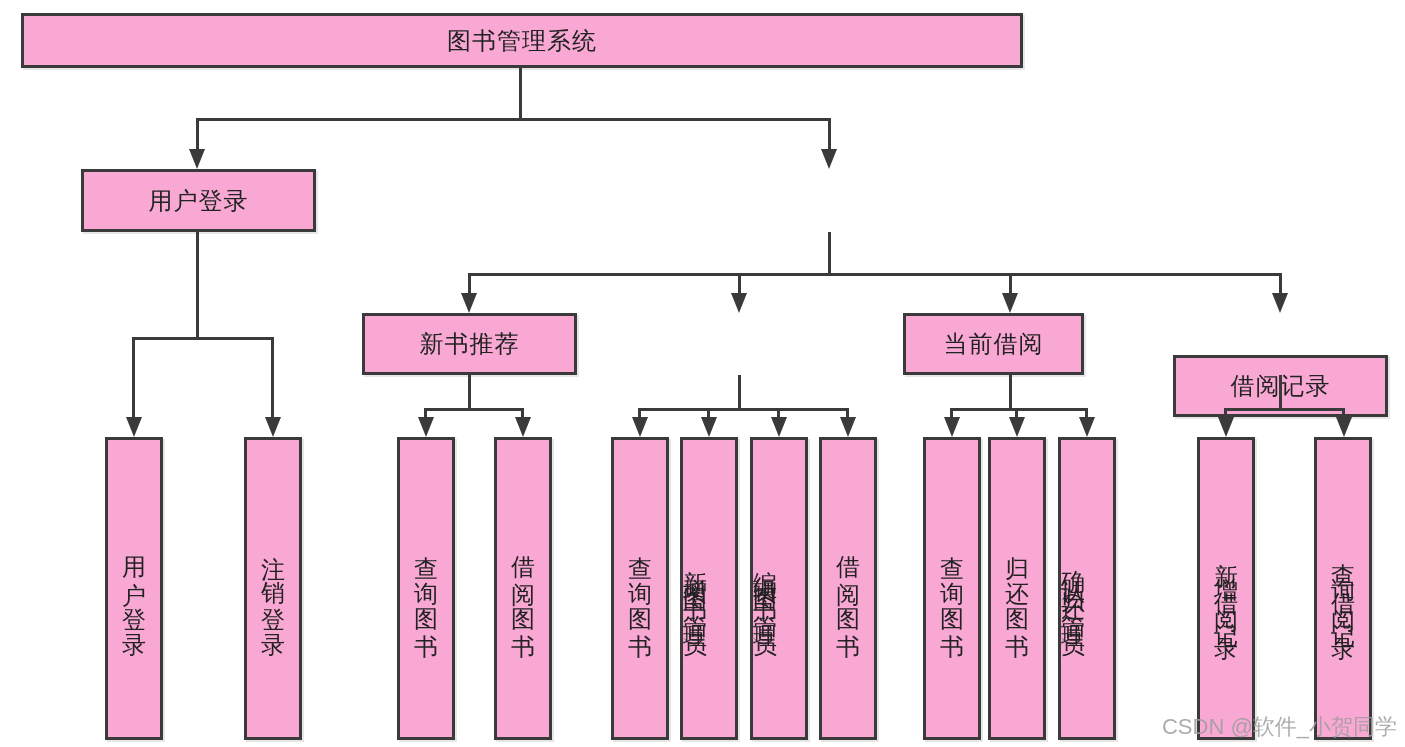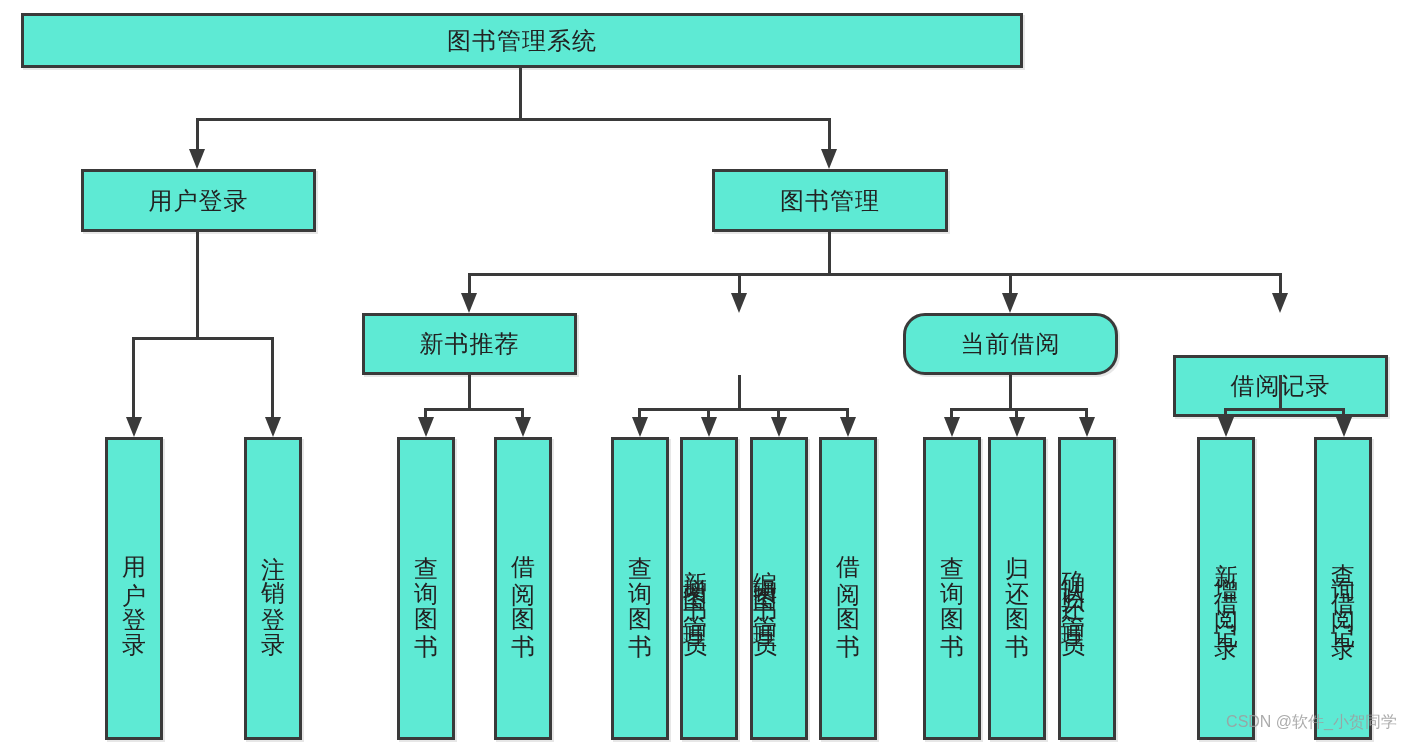--- a/index.html
+++ b/index.html
@@ -12,21 +12,21 @@
     position:relative;
     width:1405px;height:747px;
     background:var(--bg);
     font-family:"Liberation Sans","DejaVu Sans",sans-serif;
     color:var(--text);
     overflow:hidden;
   }
   .box{
     position:absolute;
     border:3px solid var(--line);
-    background:#5eead4;
+    background:#f9a8d4;
     box-sizing:border-box;
     display:flex;align-items:center;justify-content:center;
     box-shadow:2px 2px 0 rgba(120,120,120,.18);
   }
   .hbox{font-size:24px;letter-spacing:1px;}
   .leaf{width:58px;height:303px;top:437px;}
   .leaf .vtext{
     writing-mode:vertical-rl;
     font-size:24px;
     line-height:1;
@@ -39,21 +39,21 @@
   .hl{position:absolute;height:3px;background:var(--line);}
   .arr{
     position:absolute;width:0;height:0;
     border-left:8px solid transparent;
     border-right:8px solid transparent;
     border-top:20px solid var(--line);
   }
   #watermark{
     position:absolute;
     right:8px;top:712px;
-    font-size:16px;
+    font-size:22px;
     color:#9e9e9e;
     opacity:.85;
     z-index:5;
     white-space:nowrap;
   }
 </style>
 </head>
 <body>
 
 <div id="canvas">
@@ -65,23 +65,20 @@
   <div class="vl" style="left:519px;top:68px;height:50px;"></div>
   <div class="hl" style="left:197px;top:118px;width:634px;"></div>
   <div class="vl" style="left:196px;top:118px;height:32px;"></div>
   <div class="arr" style="left:189px;top:149px;"></div>
   <div class="vl" style="left:828px;top:118px;height:32px;"></div>
   <div class="arr" style="left:821px;top:149px;"></div>
 
   <div class="box hbox" style="left:81px;top:169px;width:235px;height:63px;">
     <span>用户登录</span>
   </div>
-  <div class="box hbox" style="left:712px;top:169px;width:236px;height:63px;">
-    <span>图书管理</span>
-  </div>
 
   <div class="vl" style="left:196px;top:232px;height:105px;"></div>
   <div class="hl" style="left:133px;top:337px;width:141px;"></div>
   <div class="vl" style="left:132px;top:337px;height:81px;"></div>
   <div class="arr" style="left:126px;top:417px;"></div>
   <div class="vl" style="left:271px;top:337px;height:81px;"></div>
   <div class="arr" style="left:265px;top:417px;"></div>
 
   <div class="vl" style="left:828px;top:232px;height:41px;"></div>
   <div class="hl" style="left:468px;top:273px;width:813px;"></div>
@@ -90,21 +87,21 @@
   <div class="vl" style="left:738px;top:273px;height:21px;"></div>
   <div class="arr" style="left:731px;top:293px;"></div>
   <div class="vl" style="left:1009px;top:273px;height:21px;"></div>
   <div class="arr" style="left:1002px;top:293px;"></div>
   <div class="vl" style="left:1279px;top:273px;height:21px;"></div>
   <div class="arr" style="left:1272px;top:293px;"></div>
 
   <div class="box hbox" style="left:362px;top:313px;width:215px;height:62px;">
     <span>新书推荐</span>
   </div>
-  <div class="box hbox" style="left:903px;top:313px;width:215px;height:62px;border-radius:22px;">
+  <div class="box hbox" style="left:903px;top:313px;width:181px;height:62px;">
     <span>当前借阅</span>
   </div>
   <div class="box hbox" style="left:1173px;top:313px;width:215px;height:62px;margin-top:42px;">
     <span>借阅记录</span>
   </div>
 
   <div class="vl" style="left:468px;top:375px;height:33px;"></div>
   <div class="hl" style="left:424px;top:408px;width:100px;"></div>
   <div class="vl" style="left:424px;top:408px;height:10px;"></div>
   <div class="arr" style="left:418px;top:417px;"></div>

